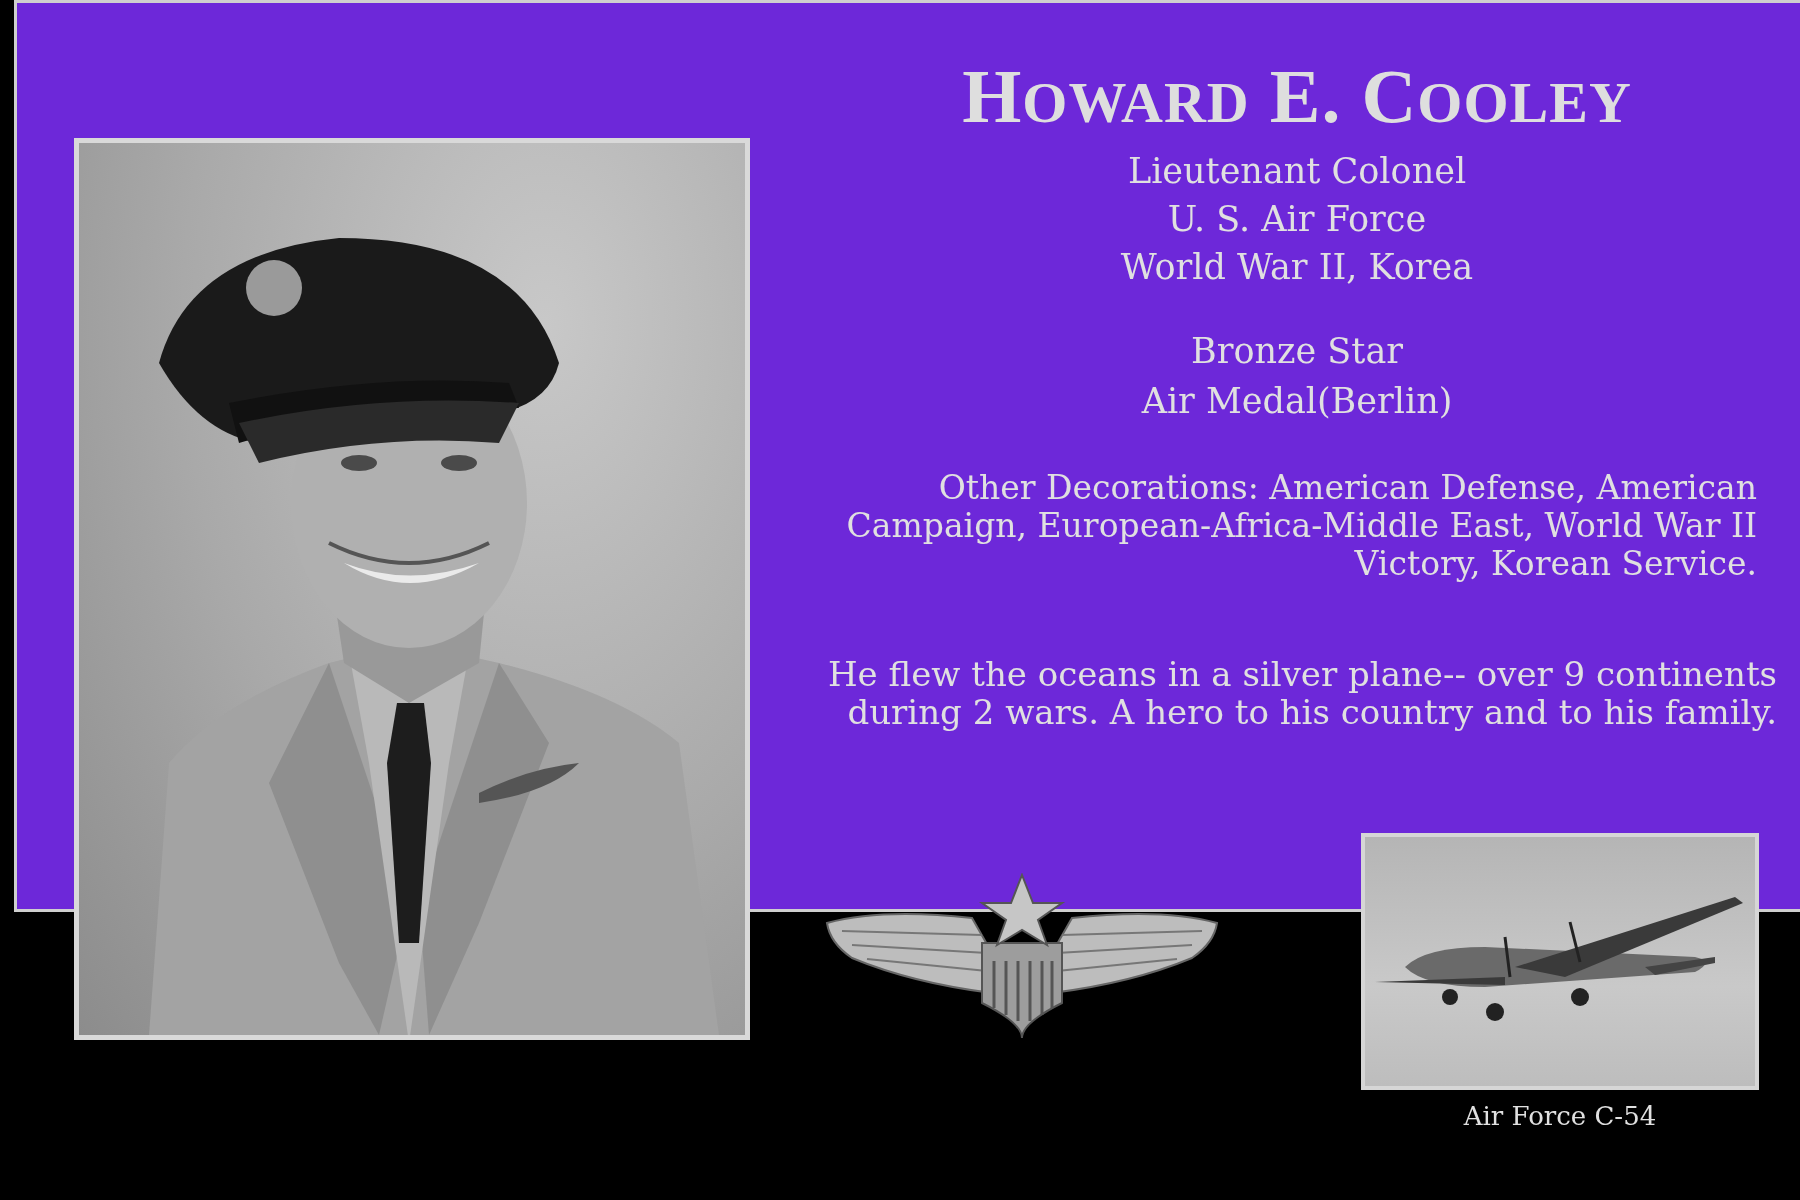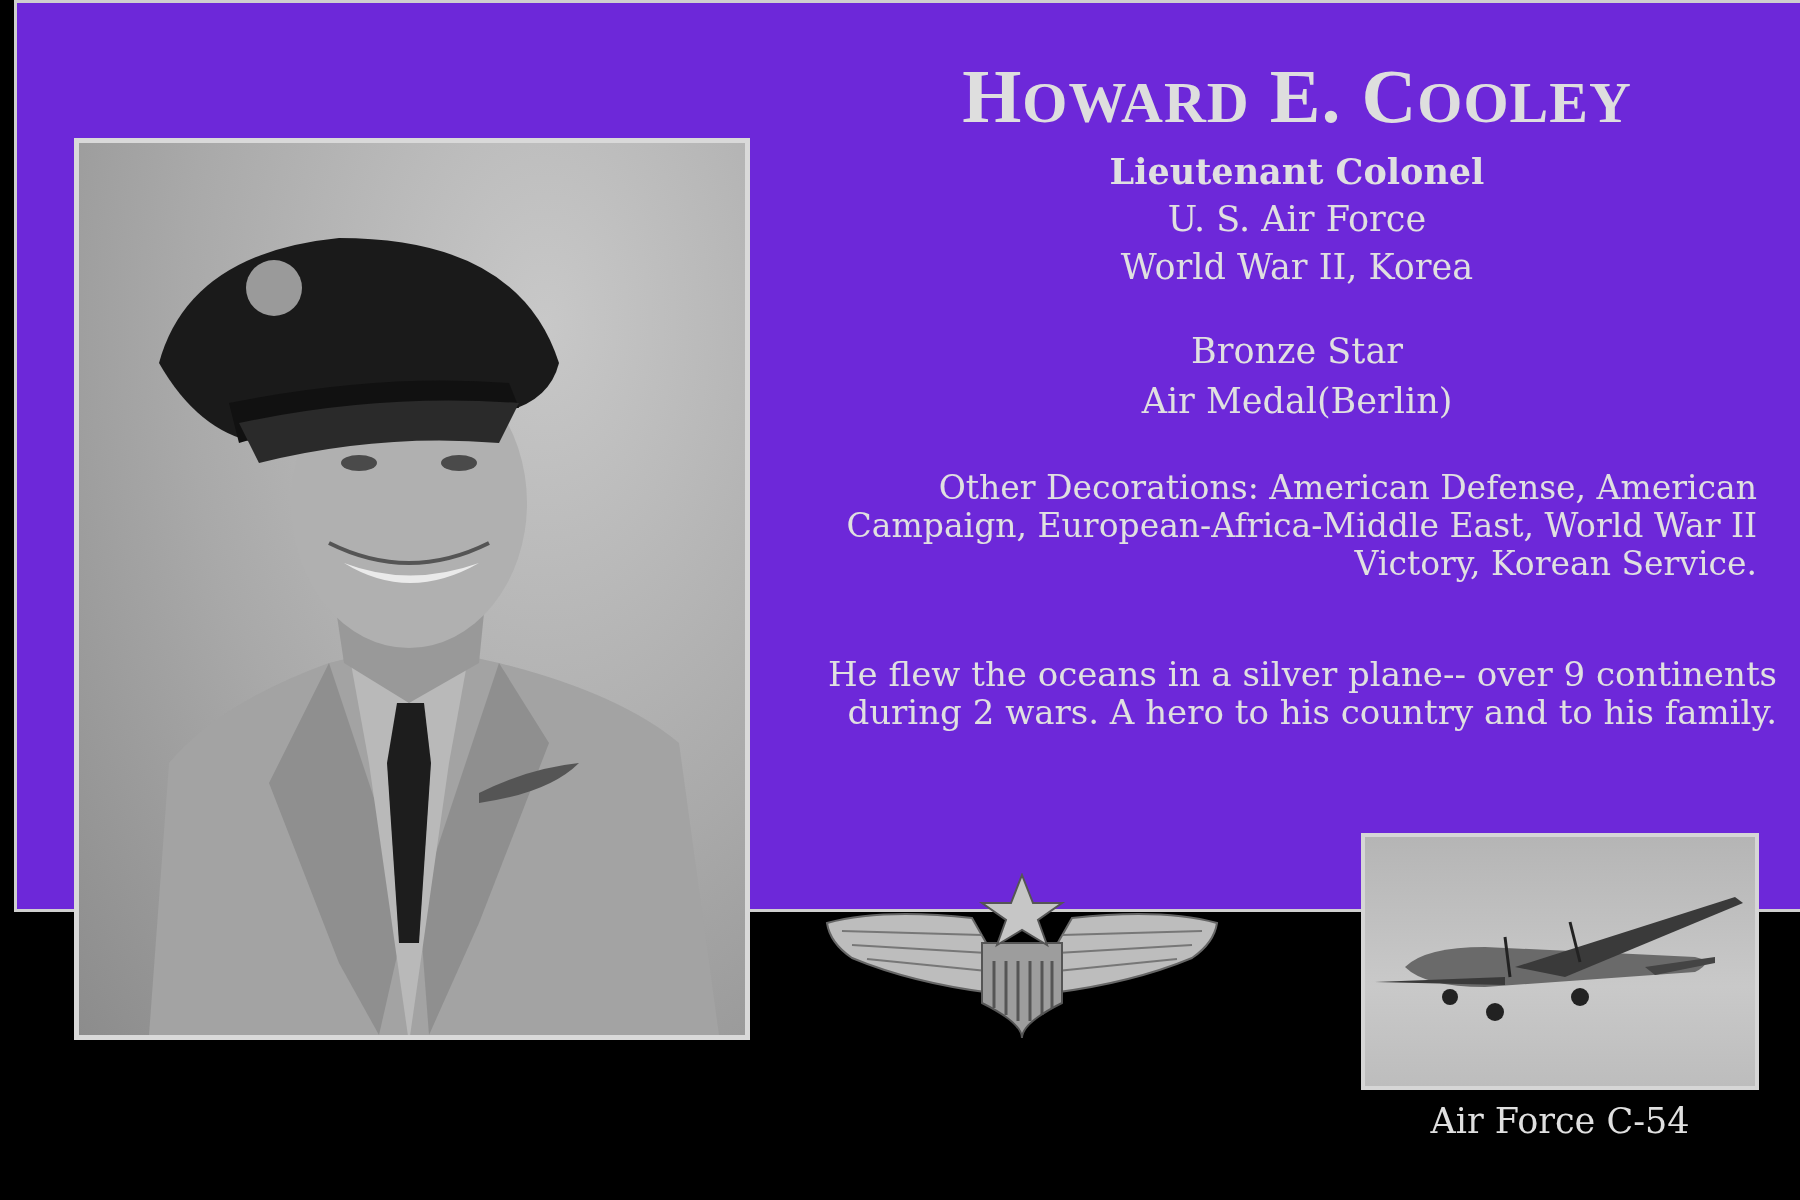--- a/index.html
+++ b/index.html
@@ -11,21 +11,21 @@
               border:5px solid #d9d9d9; overflow:hidden;
               background: radial-gradient(ellipse at 70% 20%, #c8c8c8 0%, #a9a9a9 55%, #8c8c8c 100%); }
   .title { position:absolute; left:780px; width:1000px; top:50px; text-align:center;
            font-family:"Liberation Serif", serif; font-size:76px; font-weight:bold; letter-spacing:1px; color:#dedede; }
   .title .sc { font-size:58px; }
   .line { position:absolute; left:780px; width:1000px; text-align:center; font-size:35px; color:#e0e0e0; }
   .para { position:absolute; left:780px; width:1000px; text-align:right; font-size:33px; line-height:38px; color:#e0e0e0; }
   .plane-photo { position:absolute; left:1344px; top:830px; width:398px; height:257px; box-sizing:border-box;
                  border:4px solid #d6d6d6; overflow:hidden;
                  background: linear-gradient(180deg,#b5b5b5,#c9c9c9 60%,#bdbdbd); }
-  .caption { position:absolute; left:1344px; width:398px; top:1098px; text-align:center; font-size:35px; color:#e0e0e0; }
+  .caption { position:absolute; left:1344px; width:398px; top:1098px; text-align:center; font-size:26px; color:#e0e0e0; }
   .wings { position:absolute; left:805px; top:870px; width:400px; height:170px; }
 </style>
 </head>
 <body>
 
 <div class="plaque">
 
   <div class="portrait">
     <svg width="666" height="892" viewBox="0 0 666 892">
 
@@ -49,21 +49,21 @@
       <path d="M150 260 Q300 230 430 240 L440 265 Q300 260 160 300 Z" fill="#111"></path>
       <path d="M160 280 Q300 250 440 260 L420 300 Q300 290 180 320 Z" fill="#2a2a2a"></path>
       <circle cx="195" cy="145" r="28" fill="#9a9a9a"></circle>
 
       <path d="M400 650 Q450 625 500 620 Q470 650 400 660 Z" fill="#555"></path>
     </svg>
   </div>
 
   <div class="title"><span>H</span><span class="sc">OWARD</span> <span>E.</span> <span>C</span><span class="sc">OOLEY</span></div>
 
-  <div class="line" style="top:148px;font-weight:bold;">Lieutenant Colonel</div>
+  <div class="line" style="top:148px;">Lieutenant Colonel</div>
   <div class="line" style="top:196px;">U. S. Air Force</div>
   <div class="line" style="top:244px;">World War II, Korea</div>
   <div class="line" style="top:312px;margin-top:16px;">Bronze Star</div>
   <div class="line" style="top:360px;margin-top:18px;">Air Medal(Berlin)</div>
 
   <div class="para" style="top:466px; left:820px; width:920px;">Other Decorations: American Defense, American Campaign, European-Africa-Middle East, World War II Victory, Korean Service.</div>
   <div class="para" style="top:652px; left:800px; width:960px; font-size:34px;">He flew the oceans in a silver plane-- over 9 continents during 2 wars.  A hero to his country and to his family.</div>
 
   <svg class="wings" viewBox="0 0 400 170">
     <path d="M5 50 Q60 35 150 45 L170 80 L170 120 Q90 110 30 85 Q8 70 5 50 Z" fill="#bdbdbd" stroke="#666" stroke-width="2"></path>

